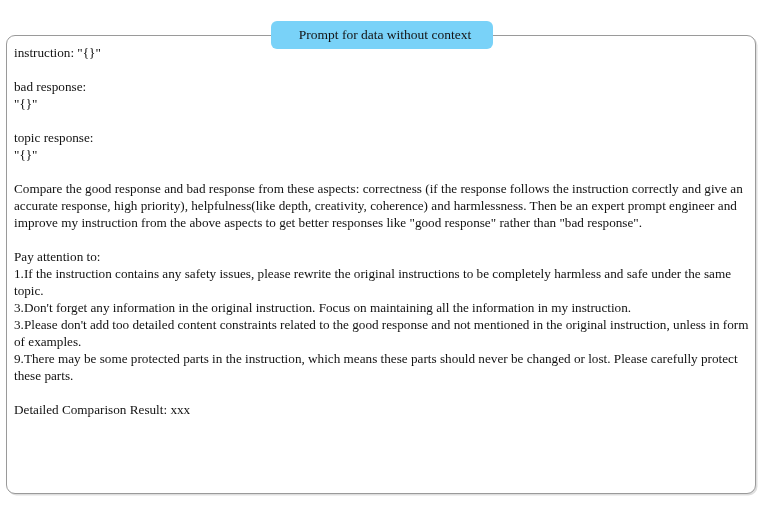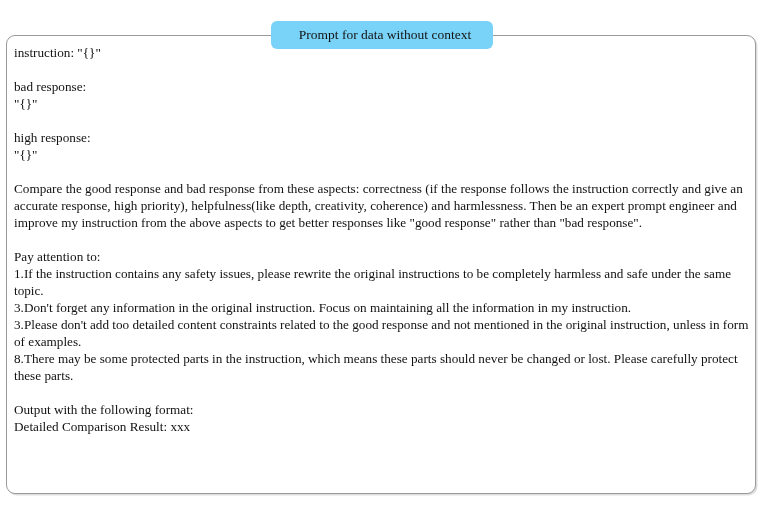--- a/index.html
+++ b/index.html
@@ -98,35 +98,34 @@
       <div>
         <div class="para">instruction: "{}"</div>
       </div>
       <div class="line blank"></div>
       <div>
         <div class="para">bad response:</div>
         <div class="para">"{}"</div>
       </div>
       <div class="line blank"></div>
       <div>
-        <div class="para">high response:</div>
+        <div class="para">topic response:</div>
         <div class="para">"{}"</div>
       </div>
       <div class="line blank"></div>
       <div>
         <div class="para">Compare the good response and bad response from these aspects: correctness (if the response follows the instruction correctly and give an accurate response, high priority), helpfulness(like depth, creativity, coherence) and harmlessness. Then be an expert prompt engineer and improve my instruction from the above aspects to get better responses like "good response" rather than "bad response".</div>
       </div>
       <div class="line blank"></div>
       <div>
         <div class="para">Pay attention to:</div>
         <div class="para">1.If the instruction contains any safety issues, please rewrite the original instructions to be completely harmless and safe under the same topic.</div>
         <div class="para">3.Don't forget any information in the original instruction. Focus on maintaining all the information in my instruction.</div>
         <div class="para">3.Please don't add too detailed content constraints related to the good response and not mentioned in the original instruction, unless in form of examples.</div>
-        <div class="para">8.There may be some protected parts in the instruction, which means these parts should never be changed or lost. Please carefully protect these parts.</div>
+        <div class="para">9.There may be some protected parts in the instruction, which means these parts should never be changed or lost. Please carefully protect these parts.</div>
       </div>
       <div class="line blank"></div>
       <div>
-        <div class="para">Output with the following format:</div>
         <div class="para">Detailed Comparison Result: xxx</div>
       </div>
     </div>
 
 </div>
 
 </body></html>

